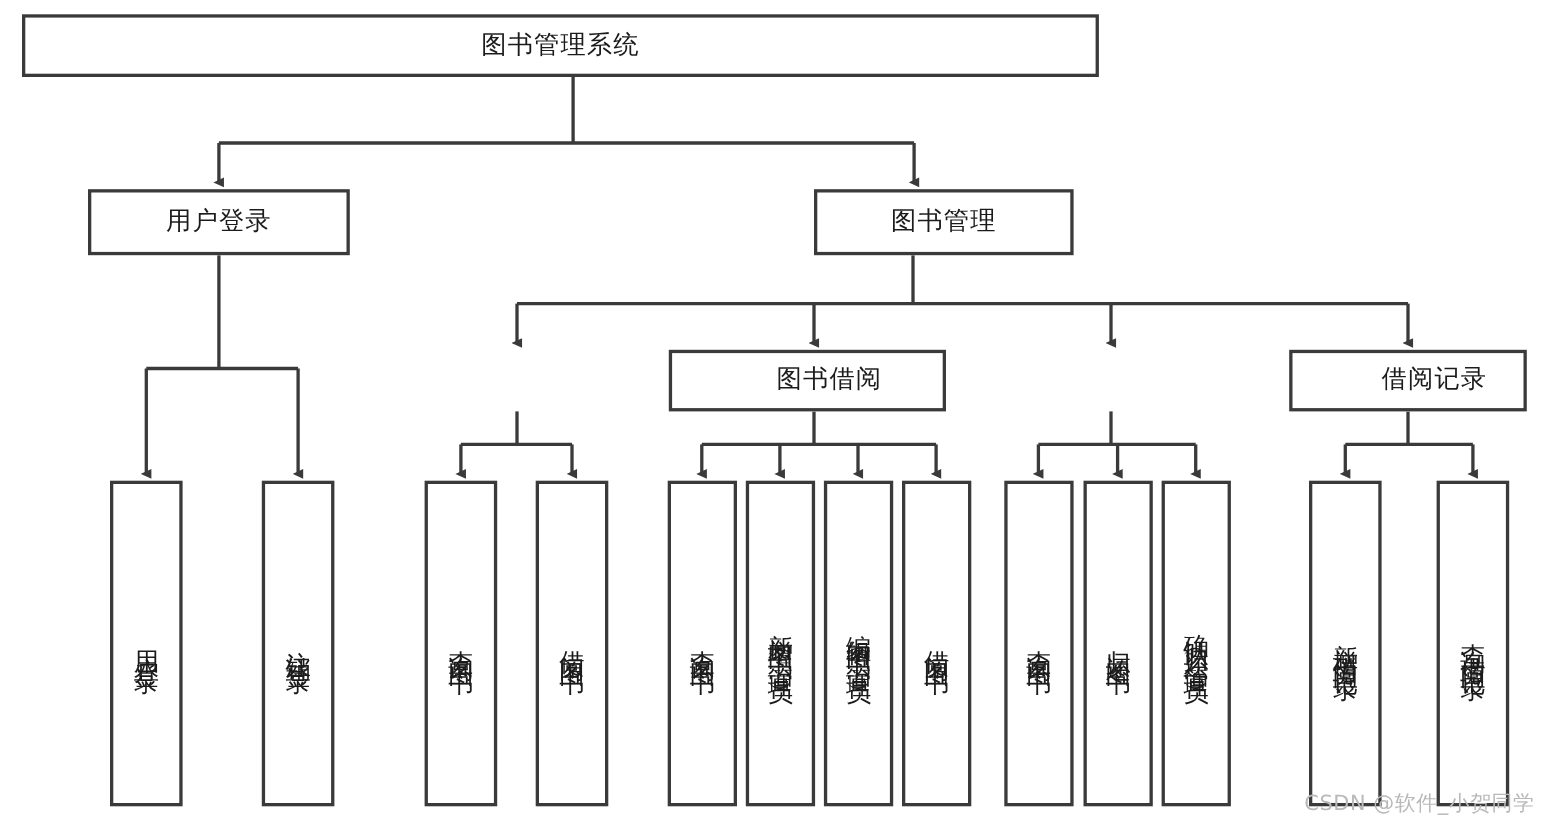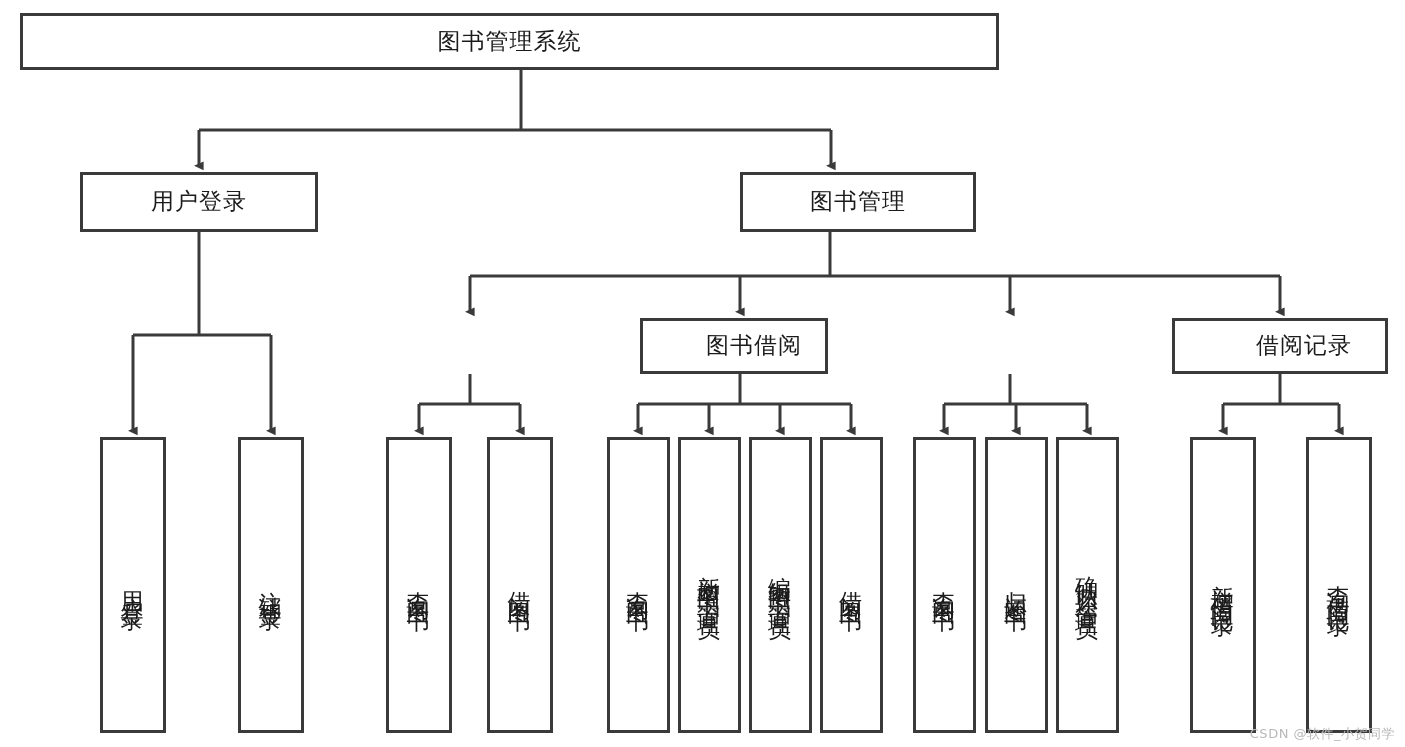--- a/index.html
+++ b/index.html
@@ -30,21 +30,21 @@
     padding-top:6px;
     padding-bottom:6px;
     align-items:center;
     justify-content:center;
     white-space:nowrap;
   }
   .watermark{
     position:absolute;
     right:10px;
     bottom:4px;
-    font-size:13px;
+    font-size:19px;
     color:#b9b9b9;
     letter-spacing:0.5px;
     white-space:nowrap;
     pointer-events:none;
   }
   svg.links{position:absolute;left:0;top:0;width:1405px;height:747px;pointer-events:none;}
 </style>
 </head>
 <body>
 
@@ -98,21 +98,21 @@
       <path d="M1223,404 L1223,431" marker-end="url(#arrow)"></path>
       <path d="M1339,404 L1339,431" marker-end="url(#arrow)"></path>
     </g>
   </svg>
 
   <div class="node h-node" style="left: 20px; top: 13px; width: 979px; height: 57px;">图书管理系统</div>
 
   <div class="node h-node" style="left: 80px; top: 172px; width: 238px; height: 60px;">用户登录</div>
   <div class="node h-node" style="left: 740px; top: 172px; width: 236px; height: 60px;">图书管理</div>
 
-  <div class="node h-node" style="left: 640px; top: 318px; width: 188px; height: 56px; padding-left: 40px;">图书借阅</div>
+  <div class="node h-node" style="left: 608px; top: 318px; width: 252px; height: 56px; padding-left: 40px;">图书借阅</div>
   <div class="node h-node" style="left: 1172px; top: 318px; width: 216px; height: 56px; padding-left: 48px;">借阅记录</div>
 
   <div class="node v-node" style="left: 100px; top: 437px; width: 66px; height: 296px;">用户登录</div>
   <div class="node v-node" style="left: 238px; top: 437px; width: 66px; height: 296px;">注销登录</div>
   <div class="node v-node" style="left: 386px; top: 437px; width: 66px; height: 296px;">查询图书</div>
   <div class="node v-node" style="left: 487px; top: 437px; width: 66px; height: 296px;">借阅图书</div>
   <div class="node v-node" style="left: 607px; top: 437px; width: 63px; height: 296px;">查询图书</div>
   <div class="node v-node" style="left: 678px; top: 437px; width: 63px; height: 296px;">新增图书（管理员）</div>
   <div class="node v-node" style="left: 749px; top: 437px; width: 63px; height: 296px;">编辑图书（管理员）</div>
   <div class="node v-node" style="left: 820px; top: 437px; width: 63px; height: 296px;">借阅图书</div>

